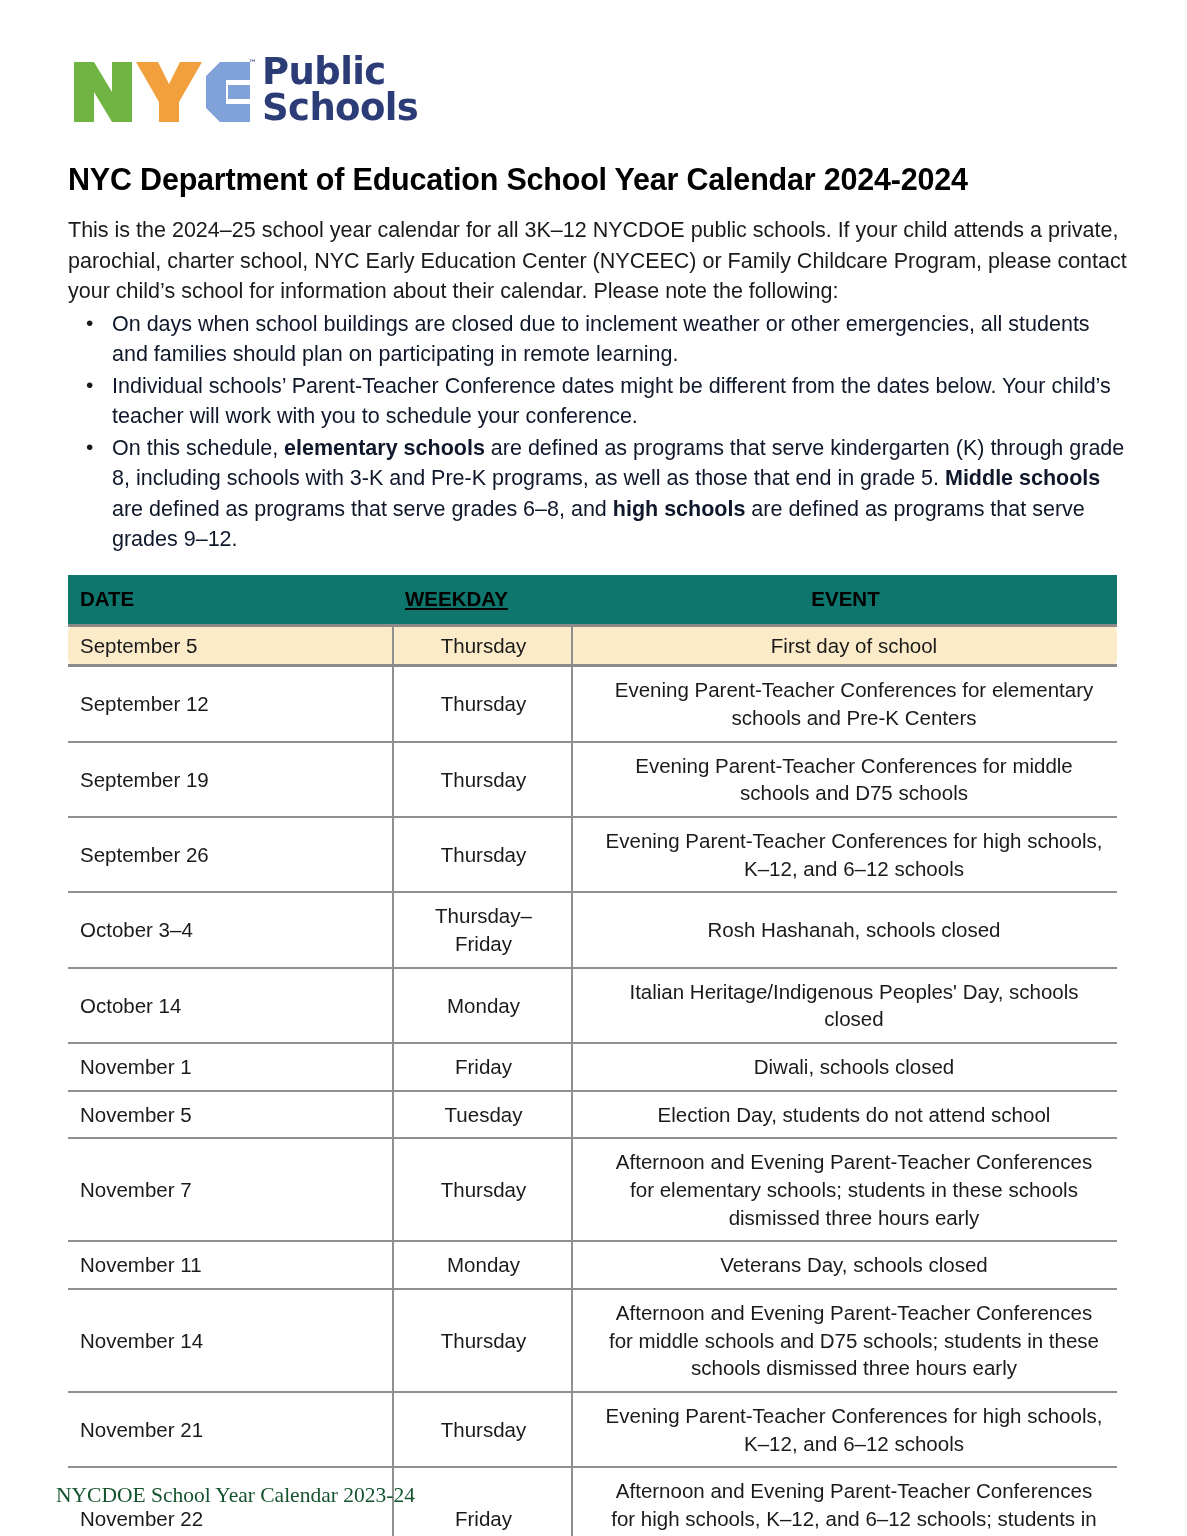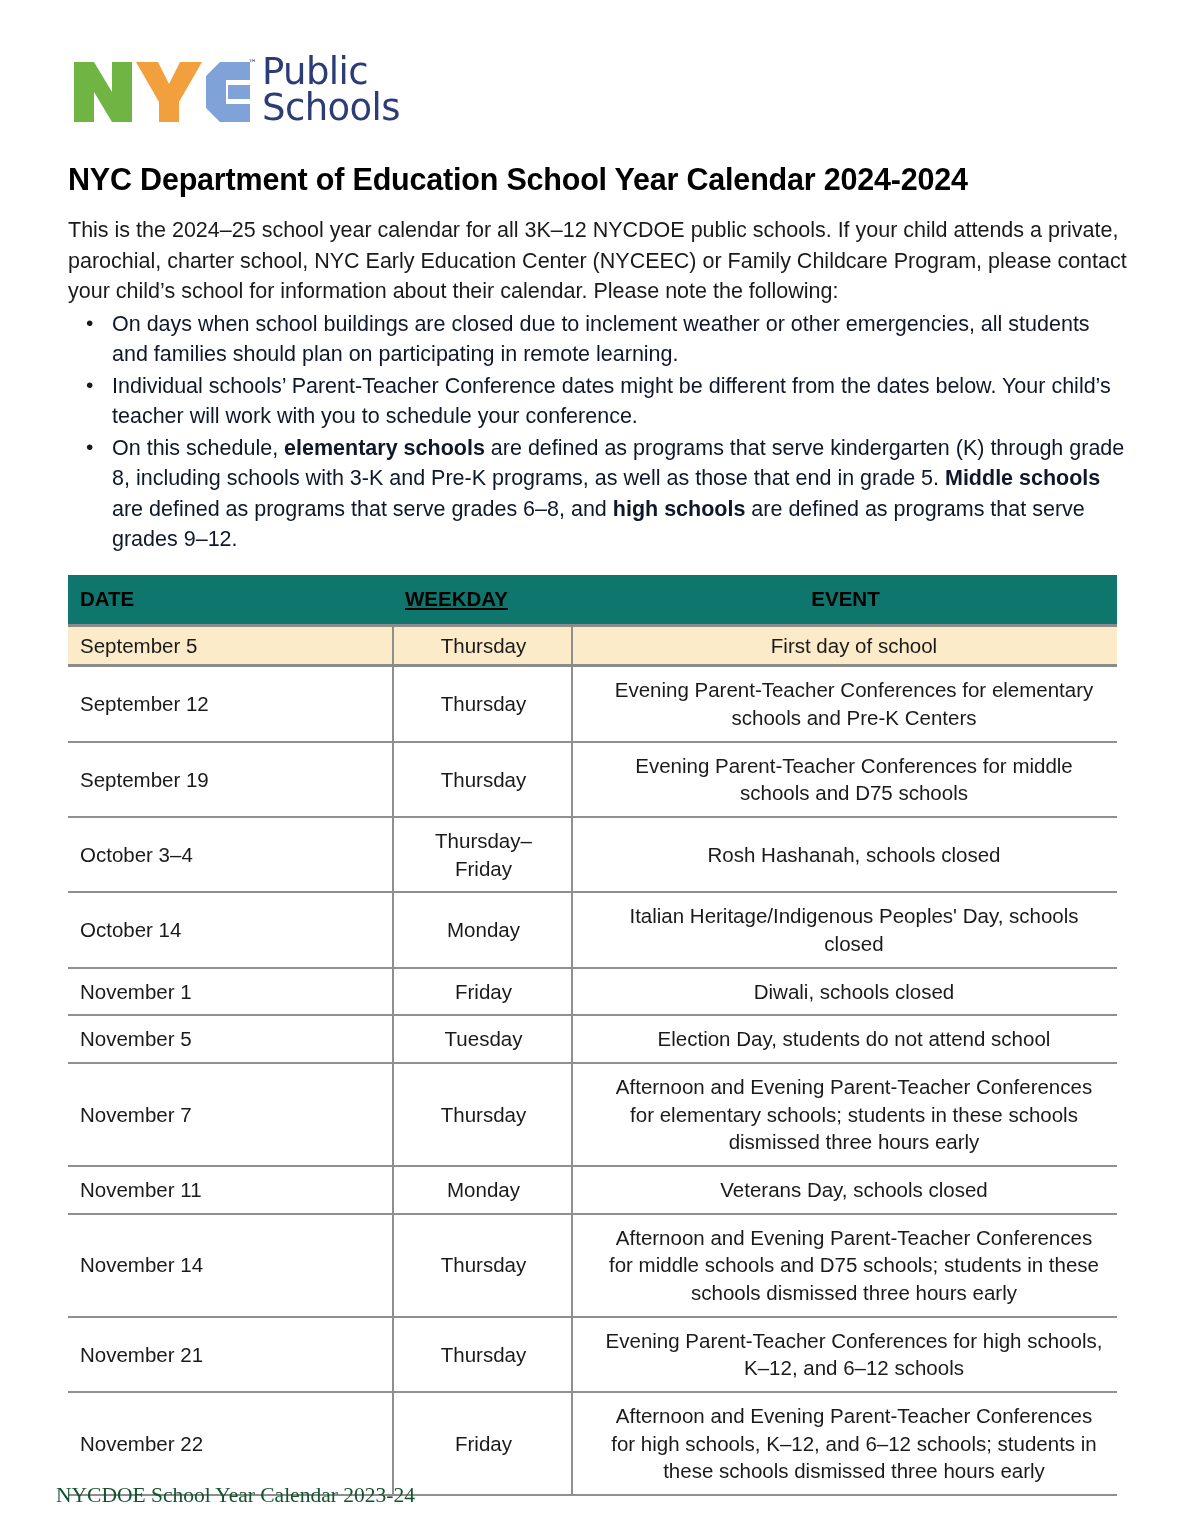--- a/index.html
+++ b/index.html
@@ -36,21 +36,21 @@
     width: 184px;
     height: 76px;
     margin-left: 12px;
     flex: 0 0 auto;
   }
   .logo-mark svg { display:block; }
   .logo-words {
     margin-left: 6px;
     padding-top: 2px;
     line-height: 0.97;
-    font-weight: normal;
+    font-weight: bold;
     font-size: 37px;
     letter-spacing: -0.6px;
     color: #2c3c77;
     font-family: "DejaVu Sans", sans-serif;
   }
   .logo-words span { display:block; }
 
   
   .doc-title {
     font-size: 30.5px;
@@ -131,20 +131,21 @@
     border-right: 2px solid #8f8f8f;
     padding-left: 14px;
   }
   table.cal td.td-event { text-align: center; padding-left: 30px; }
 
   table.cal tr.highlight td {
     background: #fcebc8;
     border-bottom: 3px solid #8b8b8b;
     padding-top: 5px;
     padding-bottom: 5px;
+    border-radius: 7px;
   }
   table.cal tr.highlight td.td-wday { border-left-color:#8f8f8f; border-right-color:#8f8f8f; }
 
   
   .footer {
     position: absolute;
     left: 56px;
     bottom: 28px;
     font-size: 21.5px;
     color: #14532d;
@@ -209,20 +210,25 @@
             <td class="td-date">September 12</td>
             <td class="td-wday">Thursday</td>
             <td class="td-event">Evening Parent-Teacher Conferences for elementary schools and Pre-K Centers</td>
           </tr>
           <tr>
             <td class="td-date">September 19</td>
             <td class="td-wday">Thursday</td>
             <td class="td-event">Evening Parent-Teacher Conferences for middle schools and D75 schools</td>
           </tr>
           <tr>
+            <td class="td-date">September 26</td>
+            <td class="td-wday">Thursday</td>
+            <td class="td-event">Evening Parent-Teacher Conferences for high schools, K–12, and 6–12 schools</td>
+          </tr>
+          <tr>
             <td class="td-date">October 3–4</td>
             <td class="td-wday">Thursday–Friday</td>
             <td class="td-event">Rosh Hashanah, schools closed</td>
           </tr>
           <tr>
             <td class="td-date">October 14</td>
             <td class="td-wday">Monday</td>
             <td class="td-event">Italian Heritage/Indigenous Peoples' Day, schools closed</td>
           </tr>
           <tr>

